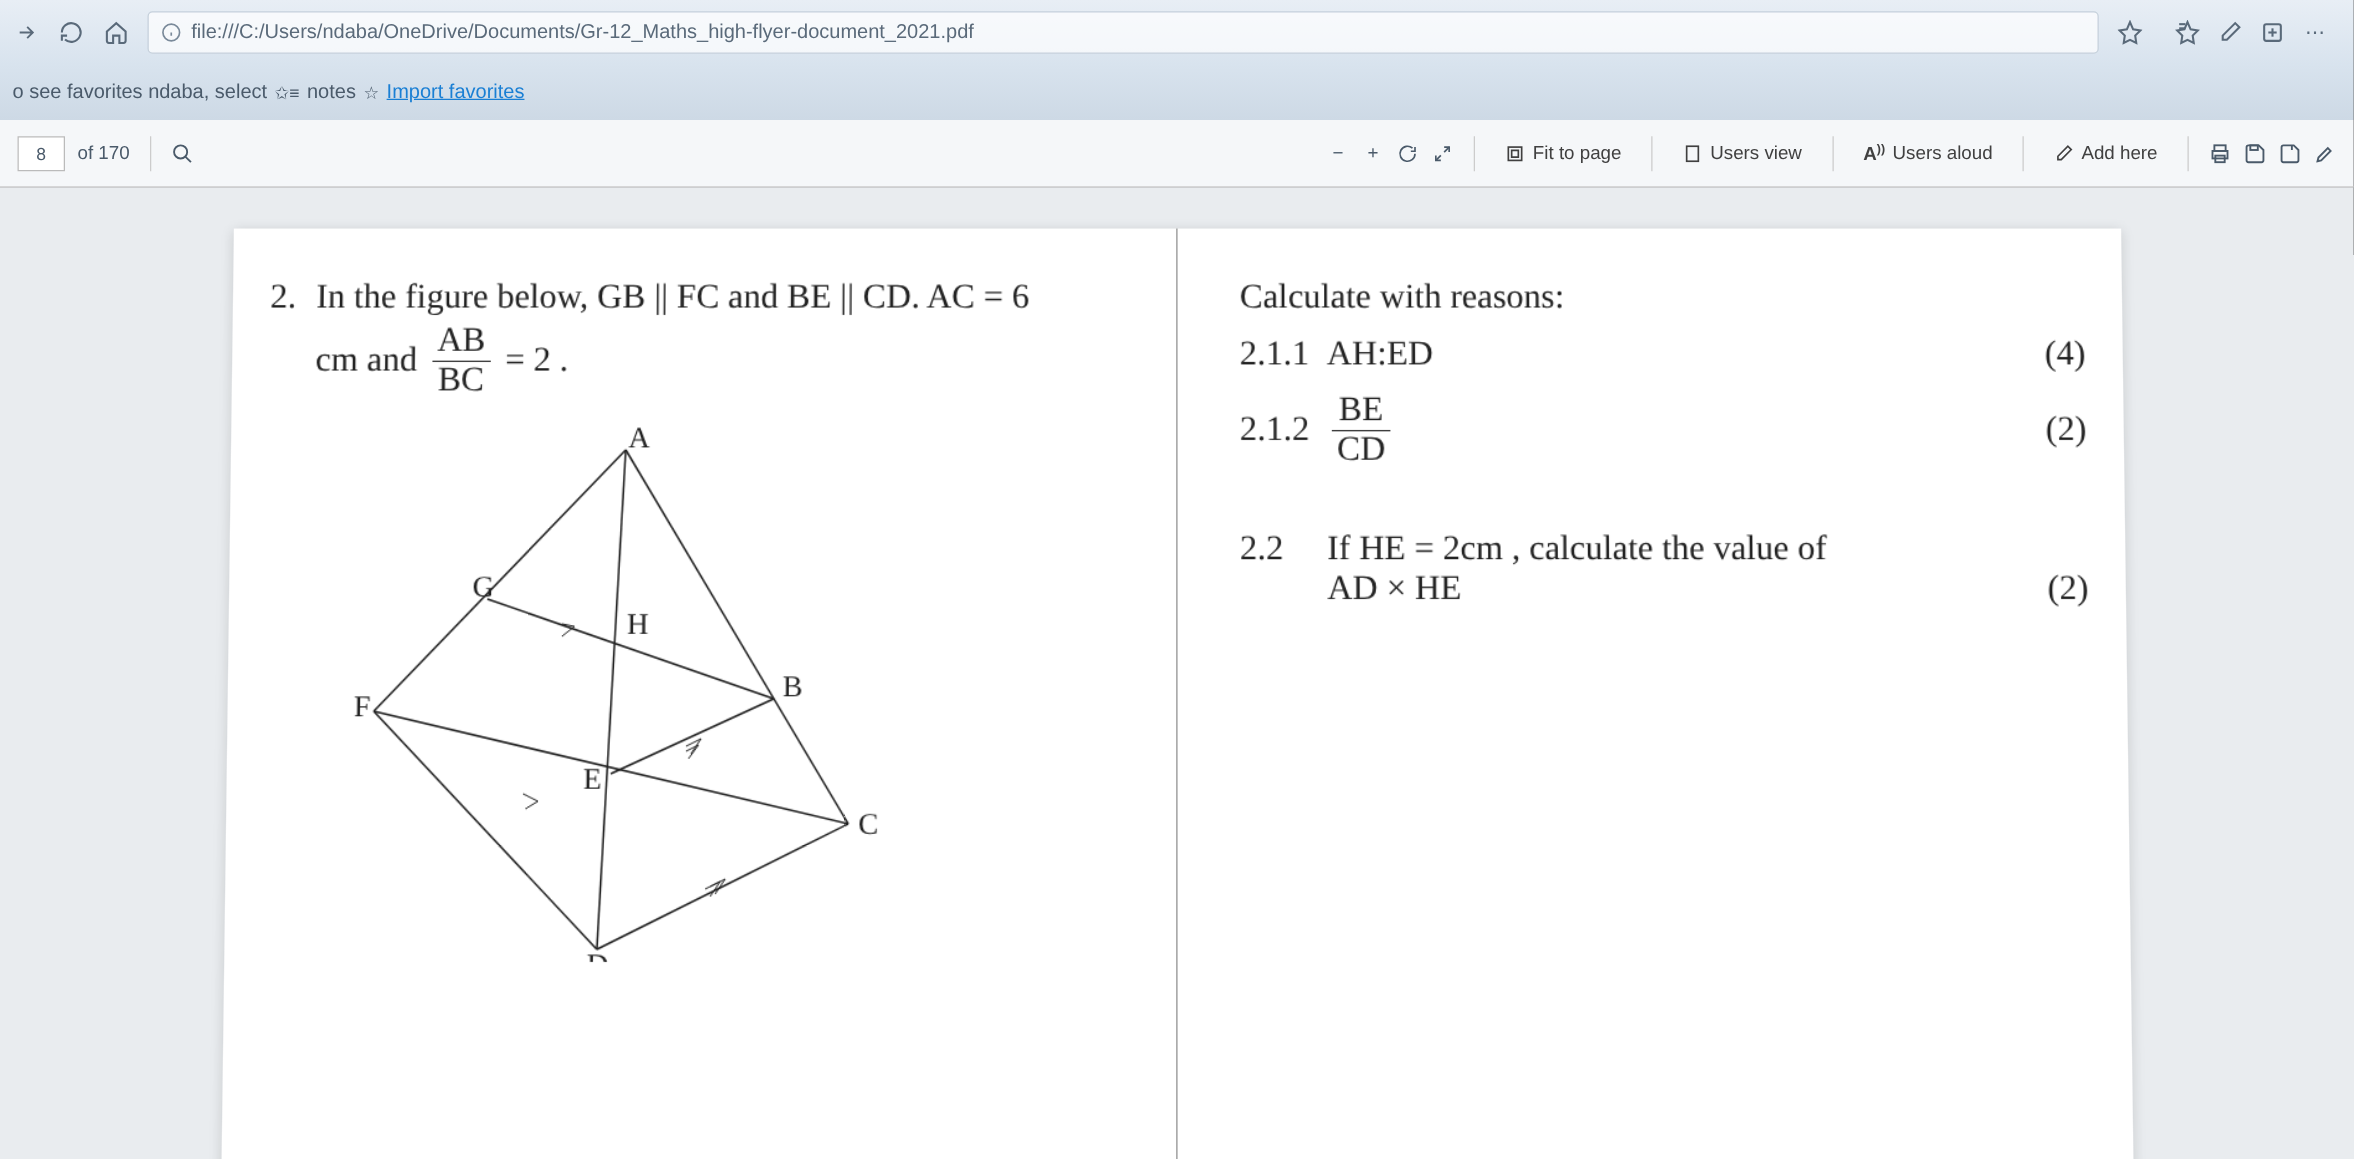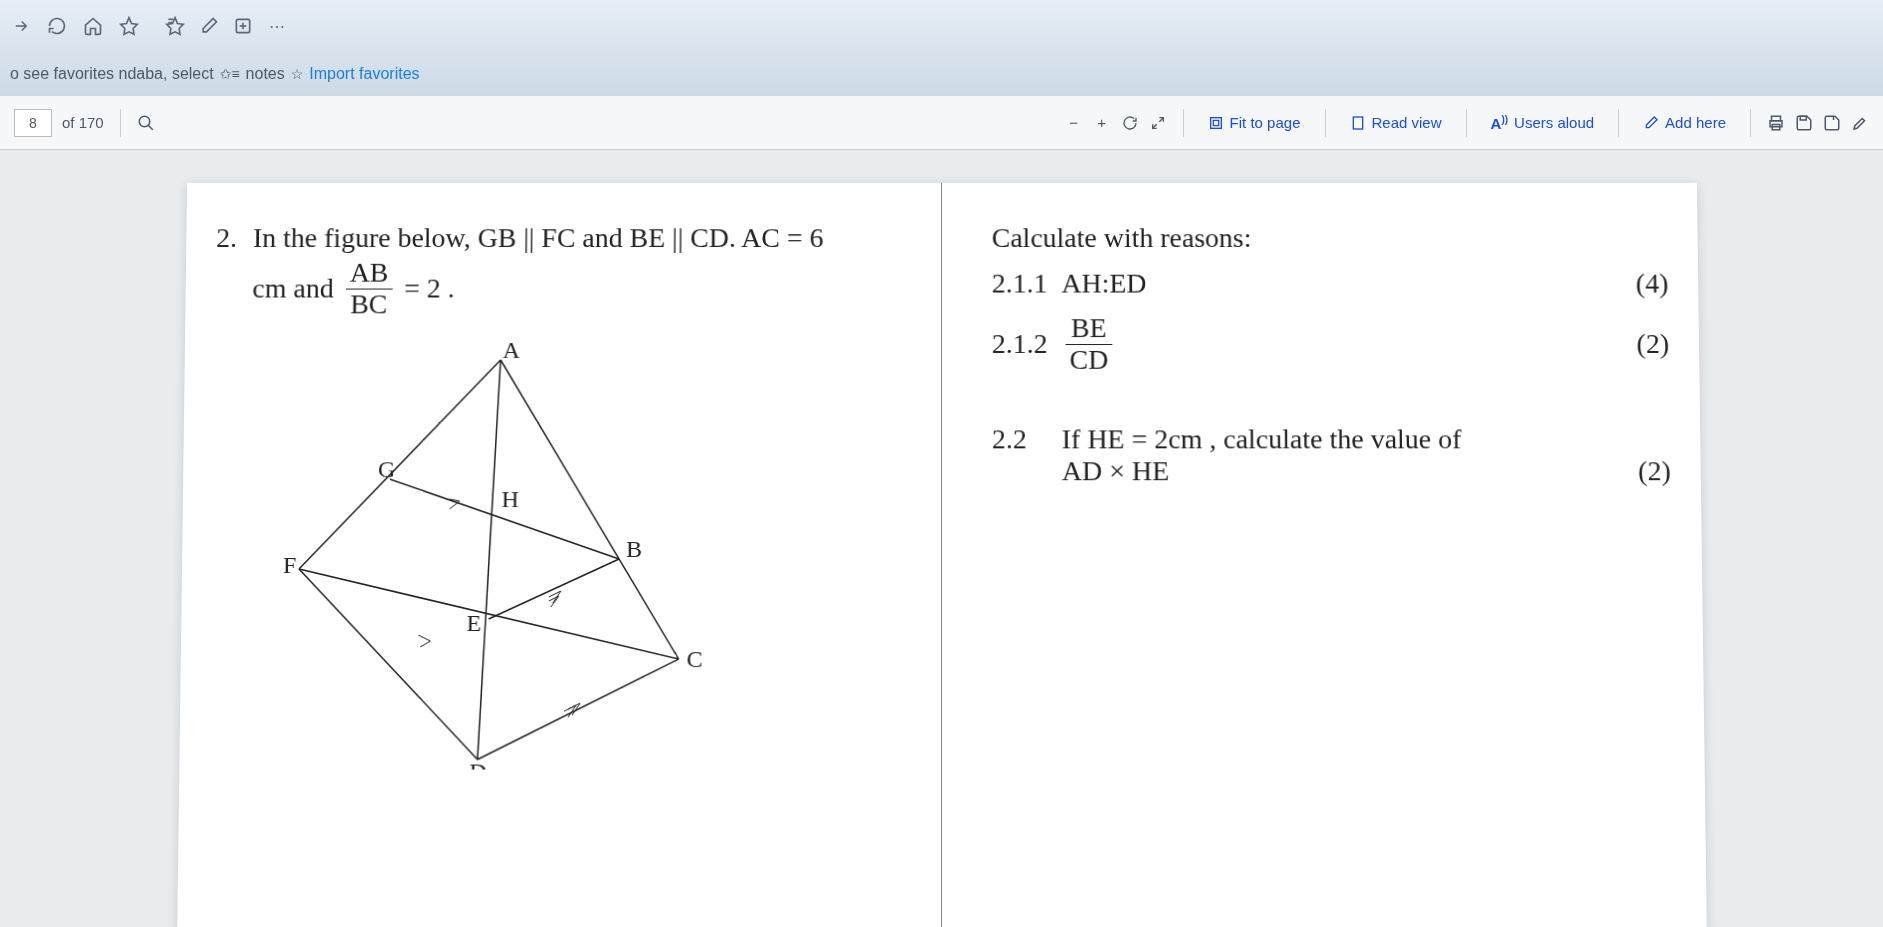--- a/index.html
+++ b/index.html
@@ -43,21 +43,21 @@
   .favorites-bar {
     background: linear-gradient(to bottom, #d8e3ee, #cdd9e5);
     height: 44px;
     display: flex;
     align-items: center;
     padding: 0 10px;
     font-size: 16px;
     color: #4a5a6a;
     gap: 6px;
   }
-  .favorites-bar .import-link { color: #1a7fd4; cursor:pointer;}
+  .favorites-bar .import-link { color: #1a7fd4; cursor:pointer;text-decoration:underline;}
   .star-glyph { font-size: 14px; }
   .pdf-toolbar {
     background: #f5f7f9;
     height: 54px;
     border-bottom: 1px solid #ccc;
     display: flex;
     align-items: center;
     padding: 0 14px;
     gap: 10px;
     color: #4a5a6a;
@@ -70,21 +70,21 @@
     text-align: center;
     font-size: 14px;
     color: #4a5a6a;
   }
   .pdf-toolbar .spacer { flex: 1; }
   .toolbar-sep { width: 1px; height: 28px; background: #ccc; margin: 0 6px; }
   .toolbar-btn {
     display: flex; align-items: center; gap: 6px;
     padding: 4px 8px;
     cursor: pointer;
-    color: #1d4ed8;
+    color: #404040;
   }
   .toolbar-icon {
     width: 18px; height: 18px; display:flex; align-items:center; justify-content:center;
     cursor:pointer;
   }
   .content-area {
     background: #e9ecef;
     height: calc(100% - 150px);
     display: flex;
     justify-content: center;
@@ -150,20 +150,28 @@
     <svg width="20" height="20" viewBox="0 0 24 24" fill="none" stroke="currentColor" stroke-width="2">
         <path d="M3 12a9 9 0 1 1 3 6.7"></path>
         <path d="M3 20v-5h5"></path>
       </svg>
   </div>
   <div class="nav-icon">
     <svg width="20" height="20" viewBox="0 0 24 24" fill="none" stroke="currentColor" stroke-width="2">
         <path d="M3 11l9-8 9 8v9a2 2 0 0 1-2 2h-4v-7h-6v7H5a2 2 0 0 1-2-2z"></path>
       </svg>
   </div>
+  <div class="url-bar">
+    <svg width="16" height="16" viewBox="0 0 24 24" fill="none" stroke="currentColor" stroke-width="2">
+        <circle cx="12" cy="12" r="10"></circle>
+        <line x1="12" y1="8" x2="12" y2="8"></line>
+        <line x1="12" y1="12" x2="12" y2="16"></line>
+      </svg>
+    <span class="url-text">file:///C:/Users/ndaba/OneDrive/Documents/Gr-12_Maths_high-flyer-document_2021.pdf</span>
+  </div>
   <div class="star-icon">
     <svg width="20" height="20" viewBox="0 0 24 24" fill="none" stroke="currentColor" stroke-width="2">
         <polygon points="12 2 15 9 22 10 17 15 18 22 12 19 6 22 7 15 2 10 9 9 12 2"></polygon>
       </svg>
   </div>
   <div class="top-right-icons">
     <div class="nav-icon">
       <svg width="20" height="20" viewBox="0 0 24 24" fill="none" stroke="currentColor" stroke-width="2">
           <polygon points="12 2 15 9 22 10 17 15 18 22 12 19 6 22 7 15 2 10 9 9 12 2"></polygon>
           <line x1="4" y1="4" x2="10" y2="4"></line>
@@ -226,21 +234,21 @@
         <rect x="4" y="4" width="16" height="16"></rect>
         <path d="M8 8h8v8H8z"></path>
       </svg>
     <span>Fit to page</span>
   </div>
   <div class="toolbar-sep"></div>
   <div class="toolbar-btn">
     <svg width="16" height="16" viewBox="0 0 24 24" fill="none" stroke="currentColor" stroke-width="2">
         <rect x="5" y="3" width="14" height="18"></rect>
       </svg>
-    <span>Read view</span>
+    <span>Users view</span>
   </div>
   <div class="toolbar-sep"></div>
   <div class="toolbar-btn">
     <span style="font-weight:bold">A<sup style="font-size:10px">))</sup></span>
     <span>Users aloud</span>
   </div>
   <div class="toolbar-sep"></div>
   <div class="toolbar-btn">
     <svg width="16" height="16" viewBox="0 0 24 24" fill="none" stroke="currentColor" stroke-width="2">
         <path d="M17 3l4 4-12 12H5v-4L17 3z"></path>

